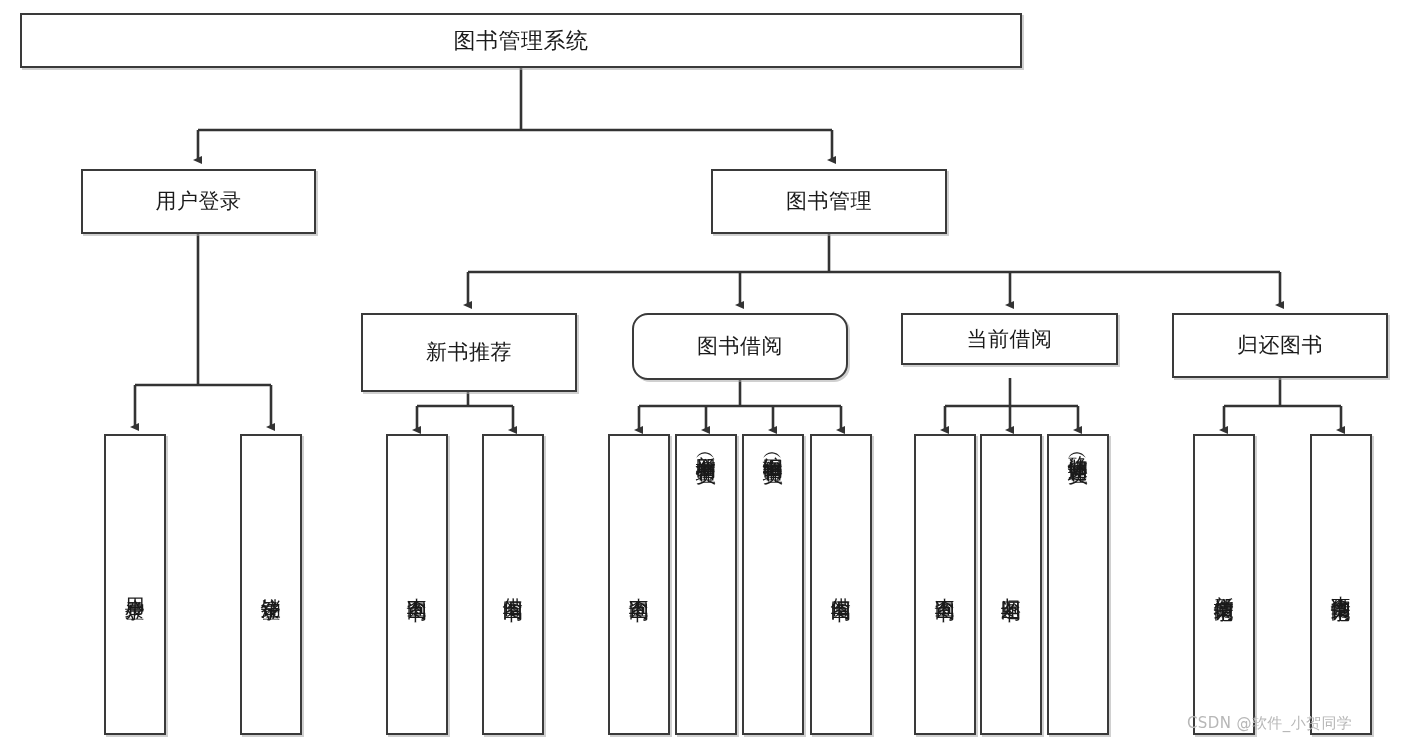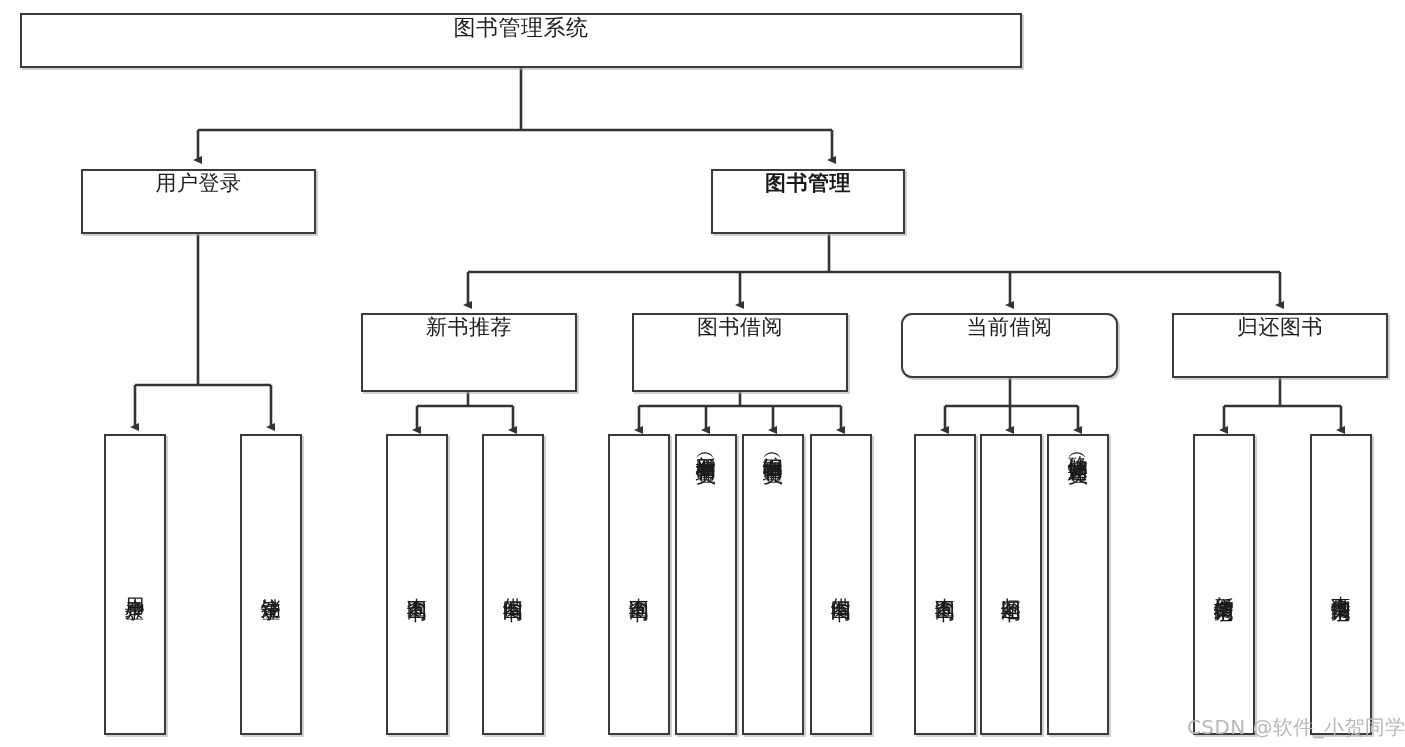--- a/index.html
+++ b/index.html
@@ -26,21 +26,21 @@
     height: 747px;
     pointer-events: none;
   }
   .node {
     position: absolute;
     box-sizing: border-box;
     background: #ffffff;
     border: 2.5px solid #3a3a3a;
     box-shadow: 2px 2px 0 0 rgba(170,170,170,0.55);
     display: flex;
-    align-items: flex-start;
+    align-items: center;
     justify-content: center;
     color: #1a1a1a;
   }
   .node .label {
     display: block;
     text-align: center;
     line-height: 1.18;
     letter-spacing: 0.5px;
   }
   
@@ -66,21 +66,21 @@
     white-space: nowrap;
   }
   .node.vert.centered {
     align-items: center;
     padding-top: 0;
   }
   #watermark {
     position: absolute;
     left: 1187px;
     top: 714px;
-    font-size: 20px;
+    font-size: 15px;
     color: #b7b7b7;
     white-space: nowrap;
     letter-spacing: 0.4px;
     font-family: "DejaVu Sans", "Liberation Sans", sans-serif;
   }
 </style>
 </head>
 <body>
 
 <div id="diagram-root">
@@ -138,33 +138,33 @@
   </svg>
 
   <div class="node horiz root" style="left:20px; top:13px; width:1002px; height:55px;">
     <span class="label">图书管理系统</span>
   </div>
 
   <div class="node horiz" style="left:81px; top:169px; width:235px; height:65px;">
     <span class="label">用户登录</span>
   </div>
 
-  <div class="node horiz" style="left:711px; top:169px; width:194px; height:65px;font-weight:bold;">
+  <div class="node horiz" style="left:711px; top:169px; width:236px; height:65px;">
     <span class="label">图书管理</span>
   </div>
 
   <div class="node horiz" style="left:361px; top:313px; width:216px; height:79px;">
     <span class="label">新书推荐</span>
   </div>
 
-  <div class="node horiz" style="left:632px; top:313px; width:216px; height:79px;">
+  <div class="node horiz" style="left:632px; top:313px; width:216px; height:67px;border-radius:16px;">
     <span class="label">图书借阅</span>
   </div>
 
-  <div class="node horiz" style="left:901px; top:313px; width:217px; height:65px;border-radius:11px;">
+  <div class="node horiz" style="left:901px; top:313px; width:217px; height:52px;">
     <span class="label">当前借阅</span>
   </div>
 
   <div class="node horiz" style="left:1172px; top:313px; width:216px; height:65px;">
     <span class="label">归还图书</span>
   </div>
 
   <div class="node vert centered" style="left:104px; top:434px; width:62px; height:301px;">
     <span class="label">用户登录</span>
   </div>

